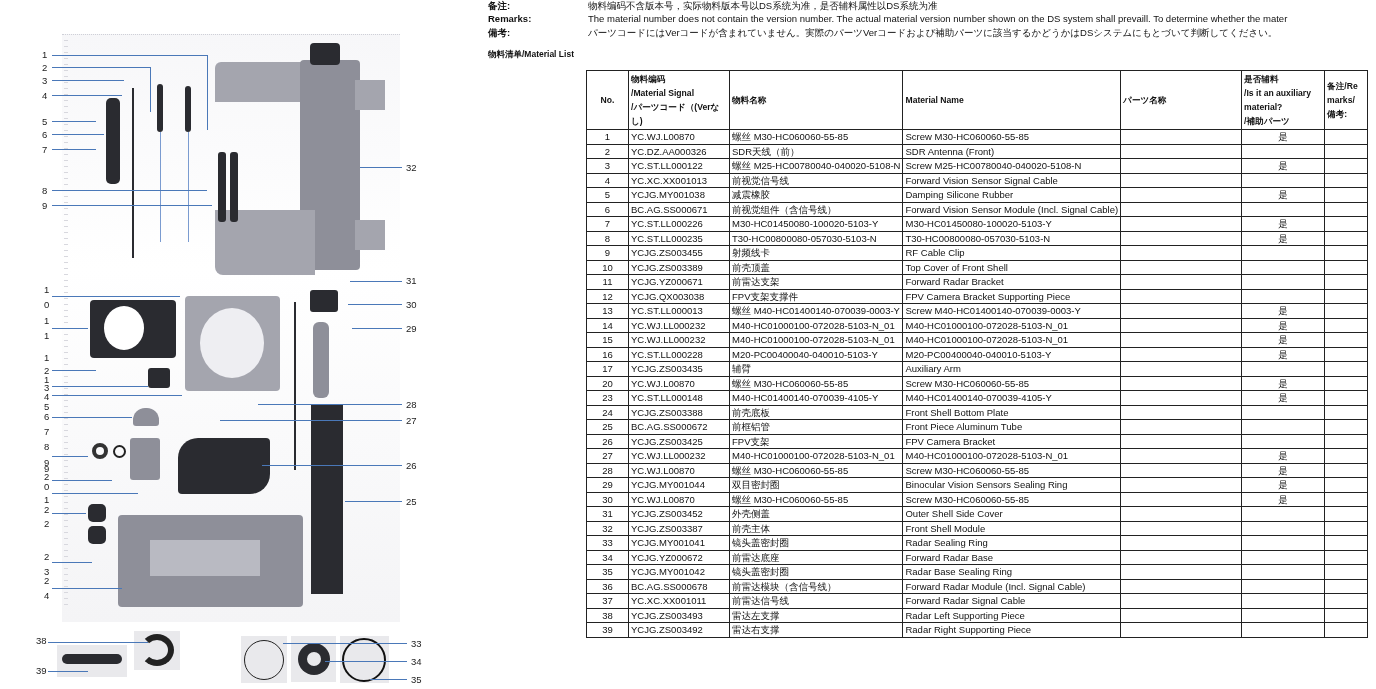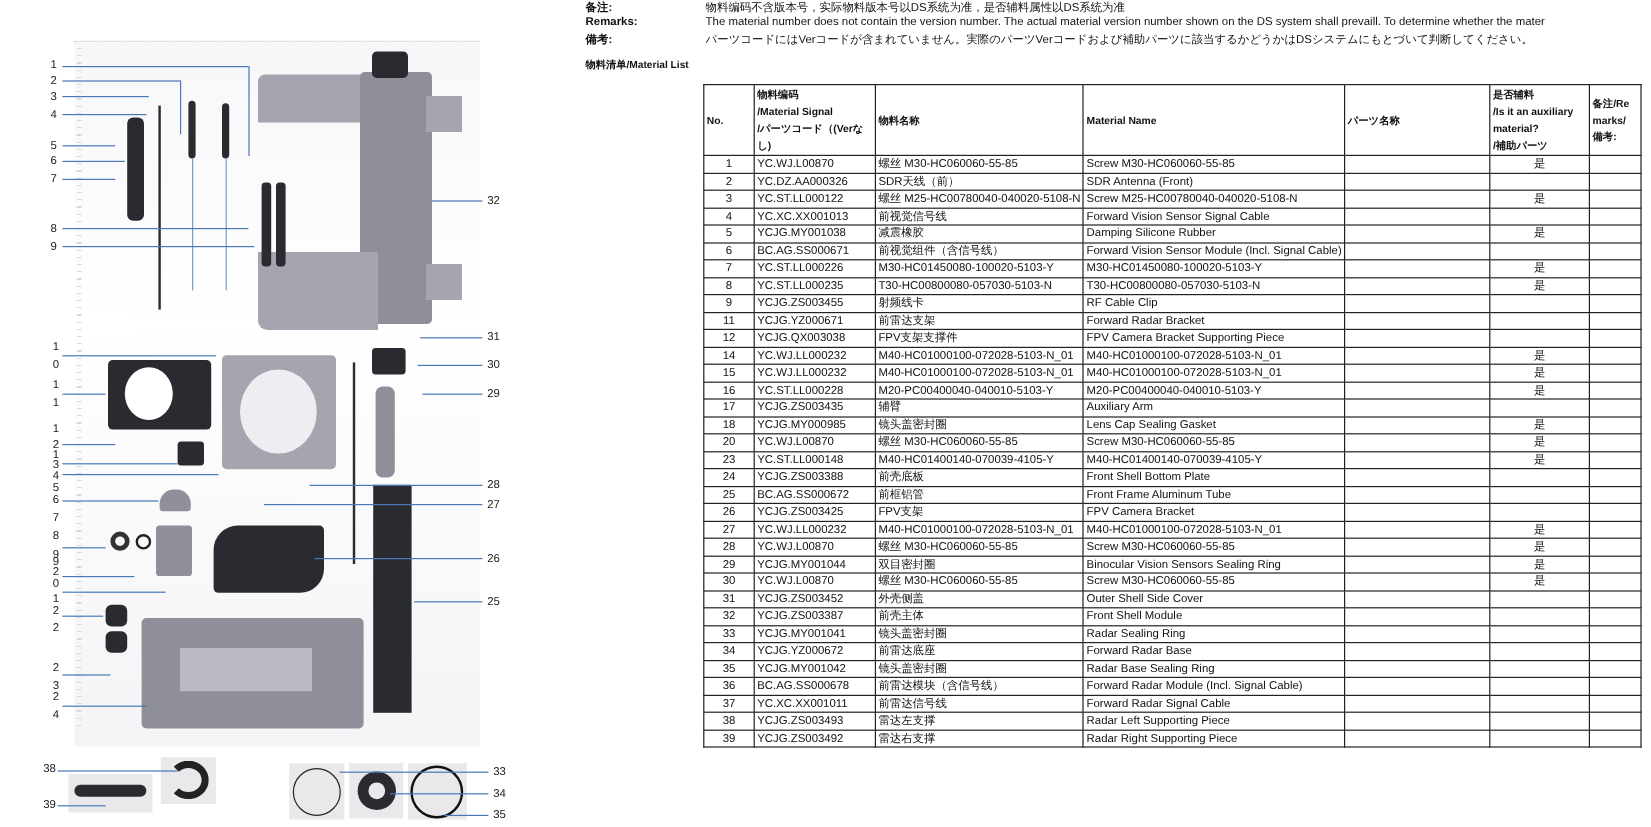--- a/index.html
+++ b/index.html
@@ -26,21 +26,21 @@
   .doc { position: absolute; left: 488px; top: 0; width: 888px; height: 689px; }
   .remarks-row { position: absolute; left: 0; font-family: "Liberation Sans", sans-serif; font-size: 9.5px; white-space: nowrap; }
   .remarks-row .k { position: absolute; left: 0; font-weight: bold; }
   .remarks-row .v { position: absolute; left: 100px; }
   .section-title { position: absolute; left: 0; top: 49px; font-size: 8.5px; font-weight: bold; font-family: "Liberation Sans", sans-serif; }
 
   table.bom { position: absolute; left: 98px; top: 70px; border-collapse: collapse; table-layout: fixed;
               font-family: "Liberation Sans", sans-serif; font-size: 9.5px; }
   table.bom th, table.bom td { border: 1px solid #222; padding: 0 2px; white-space: nowrap; overflow: hidden; }
   table.bom th { font-weight: bold; text-align: left; vertical-align: middle; font-size: 8.6px; line-height: 14px; height: 59px; }
-  table.bom th.c { text-align: left; }
+  table.bom th.c { text-align: center; }
   table.bom td { height: 14.5px; line-height: 13px; }
   table.bom td.no { text-align: center; }
   table.bom td.aux { text-align: center; }
 </style>
 </head>
 <body>
 
 <div class="diagram">
   <div class="photo-bg"></div>
   <div class="ruler"></div>
@@ -313,38 +313,56 @@
         <tr>
           <td class="no">9</td>
           <td>YCJG.ZS003455</td>
           <td>射频线卡</td>
           <td>RF Cable Clip</td>
           <td></td>
           <td class="aux"></td>
           <td></td>
         </tr>
         <tr>
+          <td class="no">10</td>
+          <td>YCJG.ZS003389</td>
+          <td>前壳顶盖</td>
+          <td>Top Cover of Front Shell</td>
+          <td></td>
+          <td class="aux"></td>
+          <td></td>
+        </tr>
+        <tr>
           <td class="no">11</td>
           <td>YCJG.YZ000671</td>
           <td>前雷达支架</td>
           <td>Forward Radar Bracket</td>
           <td></td>
           <td class="aux"></td>
           <td></td>
         </tr>
         <tr>
           <td class="no">12</td>
           <td>YCJG.QX003038</td>
           <td>FPV支架支撑件</td>
           <td>FPV Camera Bracket Supporting Piece</td>
           <td></td>
           <td class="aux"></td>
           <td></td>
         </tr>
         <tr>
+          <td class="no">13</td>
+          <td>YC.ST.LL000013</td>
+          <td>螺丝 M40-HC01400140-070039-0003-Y</td>
+          <td>Screw M40-HC01400140-070039-0003-Y</td>
+          <td></td>
+          <td class="aux">是</td>
+          <td></td>
+        </tr>
+        <tr>
           <td class="no">14</td>
           <td>YC.WJ.LL000232</td>
           <td>M40-HC01000100-072028-5103-N_01</td>
           <td>M40-HC01000100-072028-5103-N_01</td>
           <td></td>
           <td class="aux">是</td>
           <td></td>
         </tr>
         <tr>
           <td class="no">15</td>
@@ -367,29 +385,20 @@
         <tr>
           <td class="no">17</td>
           <td>YCJG.ZS003435</td>
           <td>辅臂</td>
           <td>Auxiliary Arm</td>
           <td></td>
           <td class="aux"></td>
           <td></td>
         </tr>
         <tr>
-          <td class="no">18</td>
-          <td>YCJG.MY000985</td>
-          <td>镜头盖密封圈</td>
-          <td>Lens Cap Sealing Gasket</td>
-          <td></td>
-          <td class="aux">是</td>
-          <td></td>
-        </tr>
-        <tr>
           <td class="no">20</td>
           <td>YC.WJ.L00870</td>
           <td>螺丝 M30-HC060060-55-85</td>
           <td>Screw M30-HC060060-55-85</td>
           <td></td>
           <td class="aux">是</td>
           <td></td>
         </tr>
         <tr>
           <td class="no">23</td>
@@ -406,21 +415,21 @@
           <td>前壳底板</td>
           <td>Front Shell Bottom Plate</td>
           <td></td>
           <td class="aux"></td>
           <td></td>
         </tr>
         <tr>
           <td class="no">25</td>
           <td>BC.AG.SS000672</td>
           <td>前框铝管</td>
-          <td>Front Frame Aluminum Tube</td>
+          <td>Front Piece Aluminum Tube</td>
           <td></td>
           <td class="aux"></td>
           <td></td>
         </tr>
         <tr>
           <td class="no">26</td>
           <td>YCJG.ZS003425</td>
           <td>FPV支架</td>
           <td>FPV Camera Bracket</td>
           <td></td>

